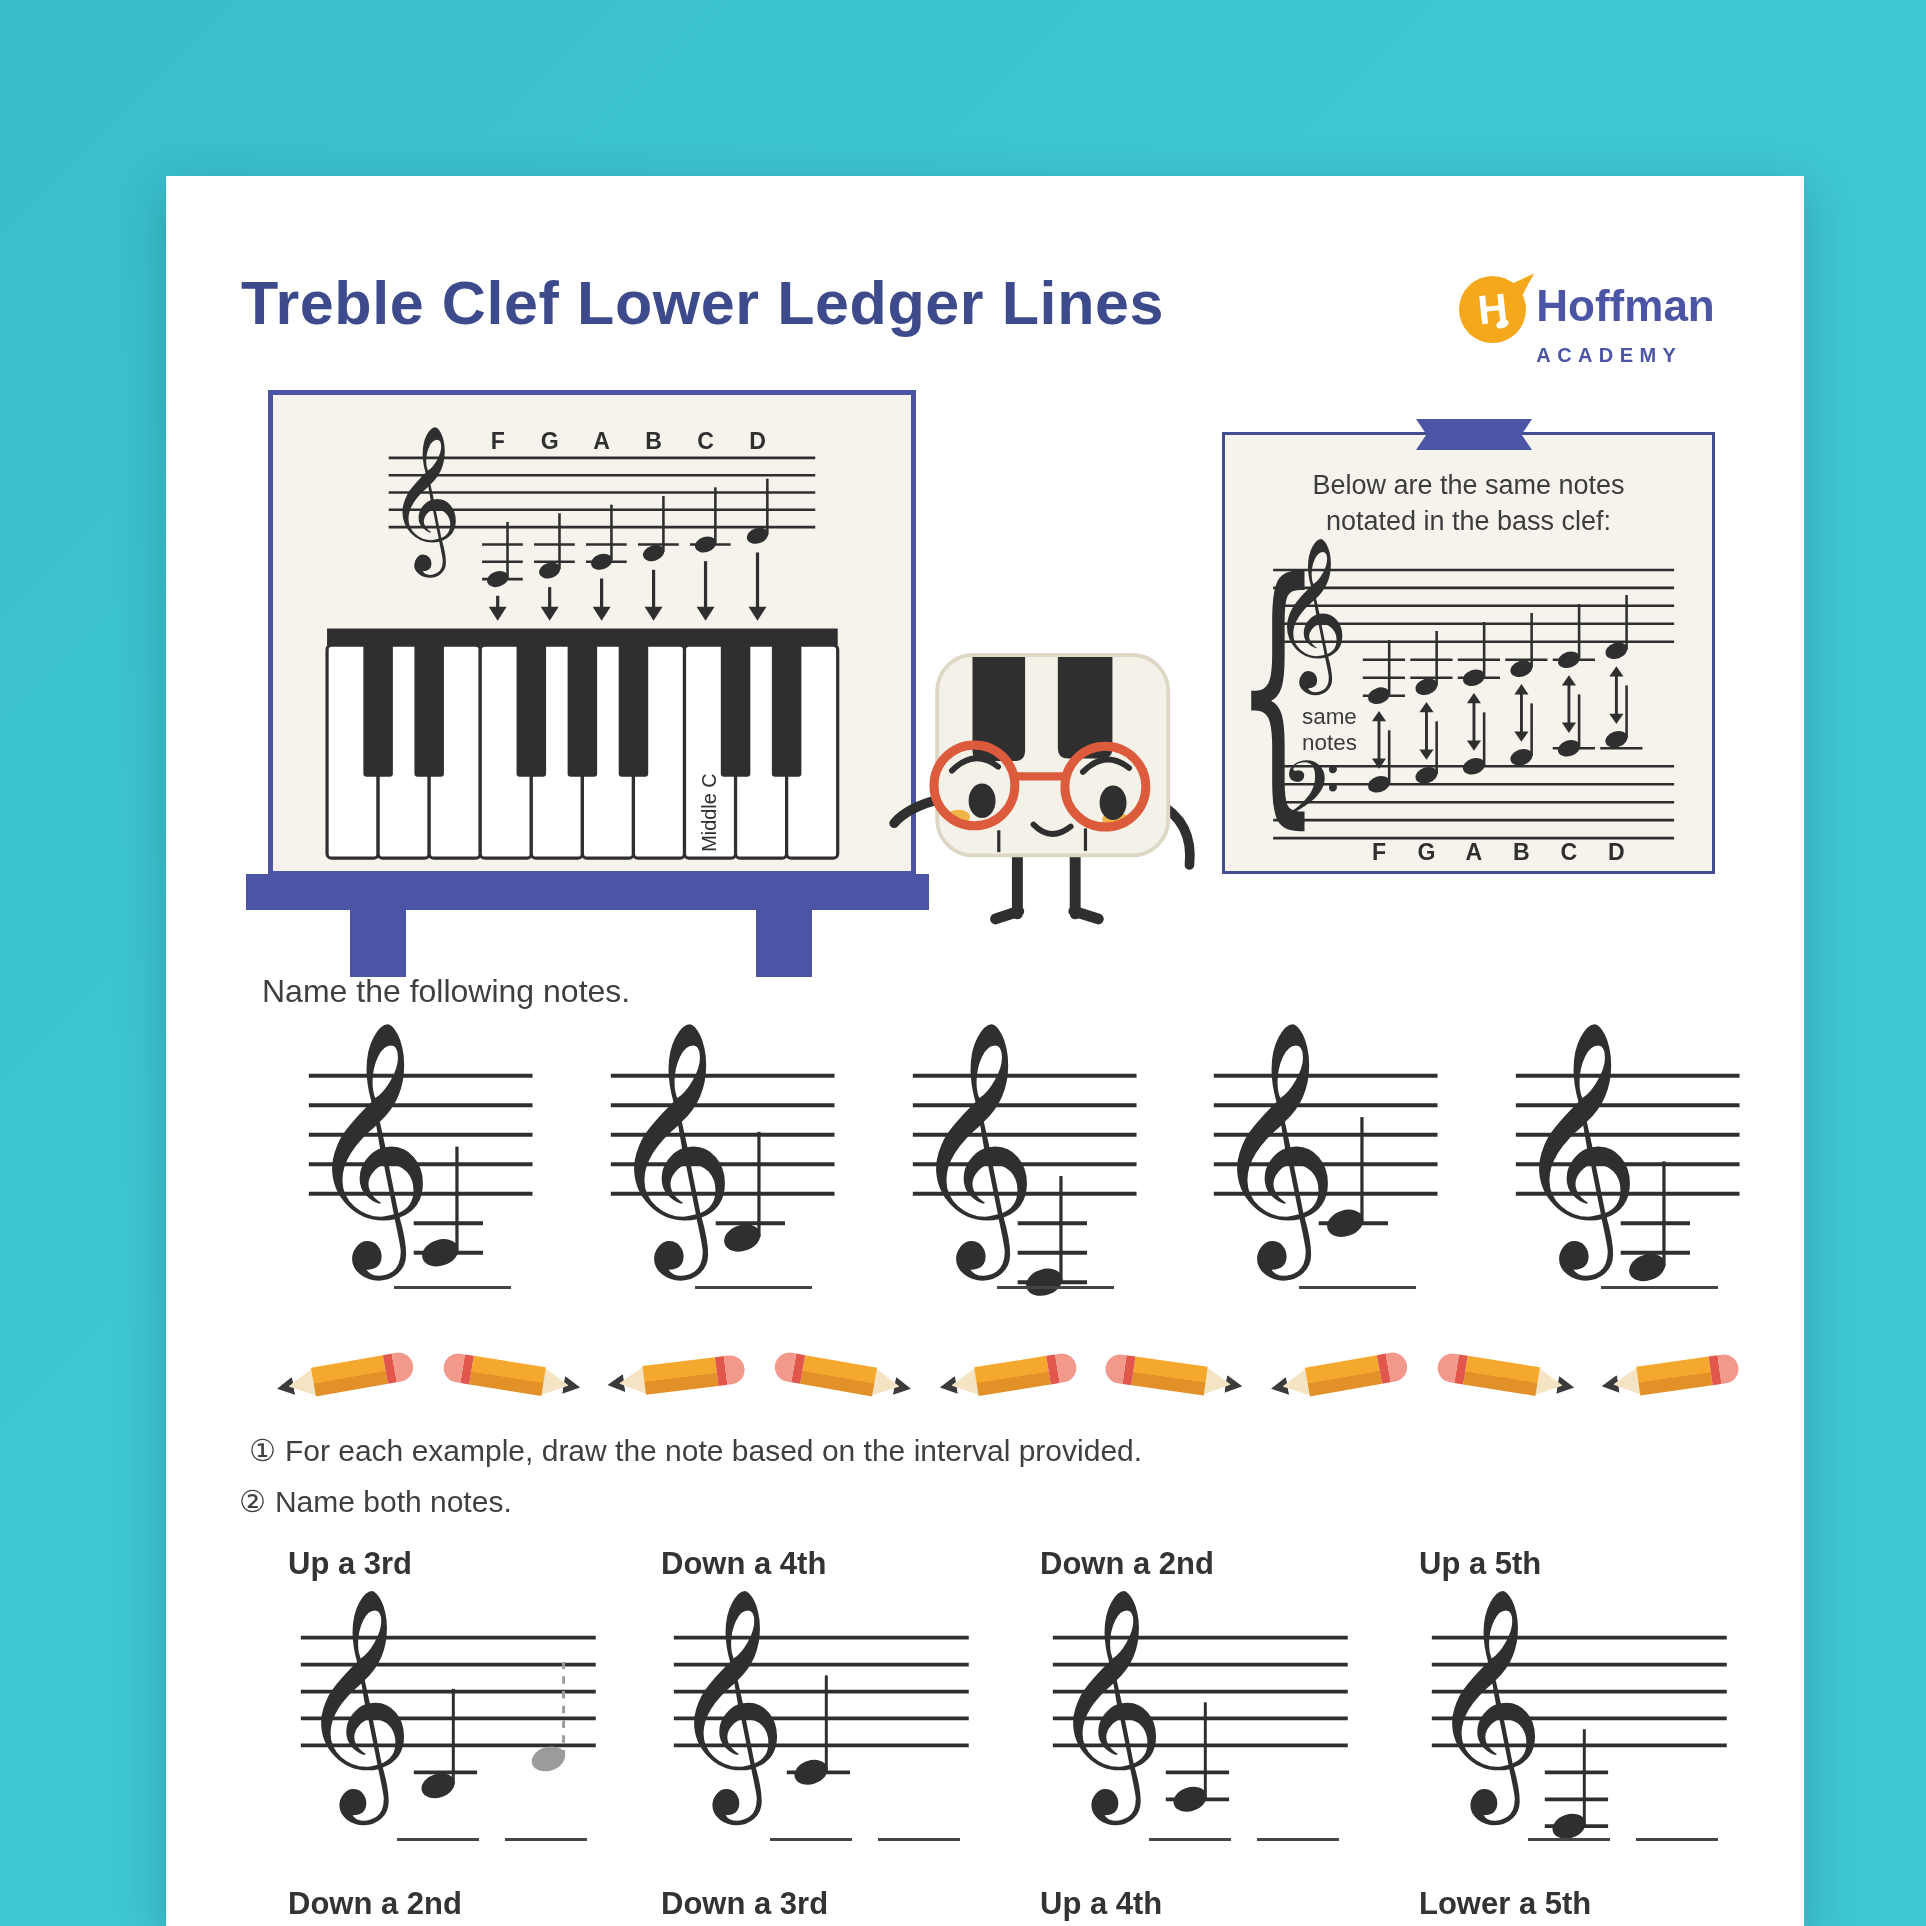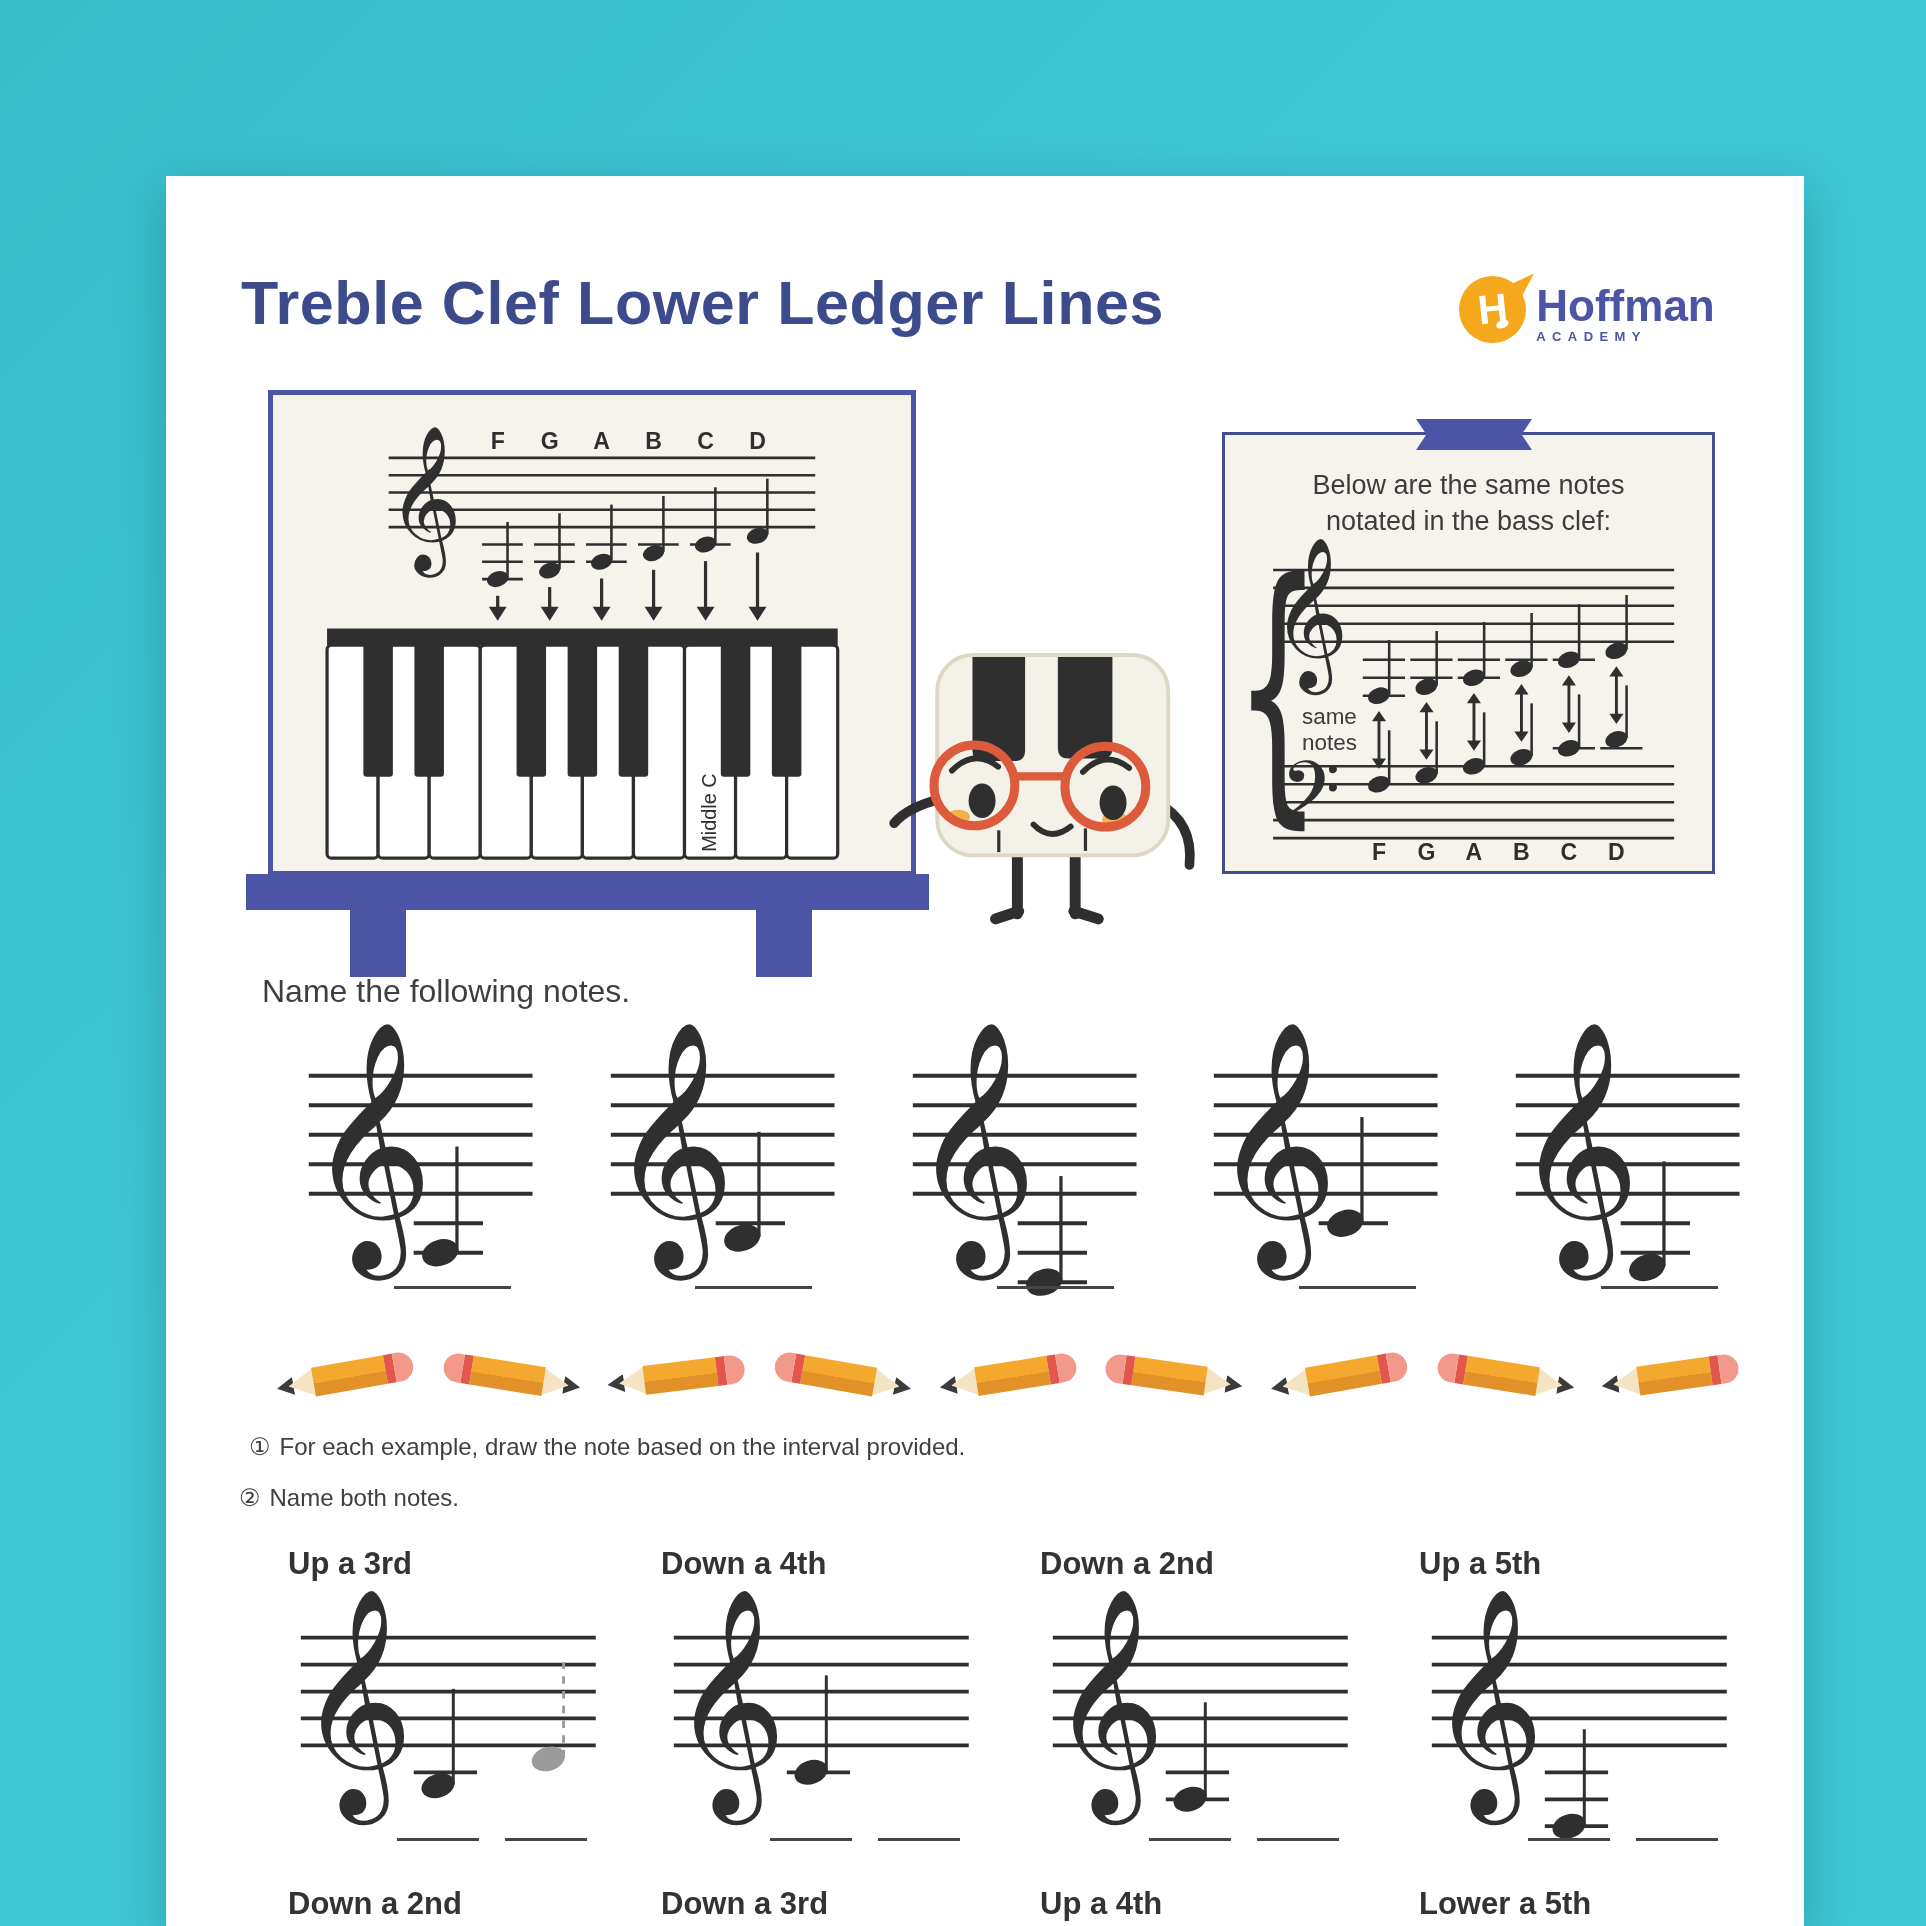--- a/index.html
+++ b/index.html
@@ -9,29 +9,29 @@
   .abs{position:absolute;}
   .paper{background:#ffffff;box-shadow:0 14px 45px rgba(0,30,40,.22);}
   .title{font-size:61px;font-weight:bold;color:#3d4a8c;letter-spacing:0.6px;}
   .logo-mark{width:67px;height:67px;border-radius:50%;background:#f5a81c;
              display:flex;align-items:center;justify-content:center;}
   .logo-flag{width:26px;height:22px;background:#f5a81c;
              clip-path:polygon(0 55%,100% 0,55% 100%);}
   .logo-h{color:#ffffff;font-size:41px;font-weight:bold;transform:rotate(-6deg);line-height:1;}
   .logo-note{width:13px;height:8.3px;background:#fff;border-radius:50%;transform:rotate(-22deg);}
   .brand{font-size:44px;font-weight:bold;color:#4c55a5;line-height:1;}
-  .brand-sub{font-size:13px;font-weight:600;color:#4c55a5;letter-spacing:6.4px;margin-top:1px;}
+  .brand-sub{font-size:20px;font-weight:600;color:#4c55a5;letter-spacing:6.4px;margin-top:16px;}
   .edu-box{background:#f5f3ec;}
   .kb-box{border:5.1px solid #4c55a5;}
   .bass-box{border:3.9px solid #434d8f;}
   .ribbon{background:#4c55a5;clip-path:polygon(0 0,100% 0,91% 50%,100% 100%,0 100%,9% 50%);}
   .stand{background:#4c55a5;}
   .caption{font-size:27px;color:#3c3c3c;text-align:center;width:100%;}
   .body-text{font-size:32px;color:#3f3f3f;}
-  .instr{font-size:24px;color:#3f3f3f;}
+  .instr{font-size:30px;color:#3f3f3f;}
   .circ{font-family:"DejaVu Sans",sans-serif;margin-right:9px;}
   .ex-header,.ex-footer{font-size:31px;font-weight:bold;color:#333;text-align:left;width:327px;}
   .blank{height:3.2px;background:#454545;}
   .pencil{position:absolute;width:139px;height:41px;}
   .pencil div{position:absolute;}
   svg text{user-select:none;}
 </style>
 </head>
 <body>
 

